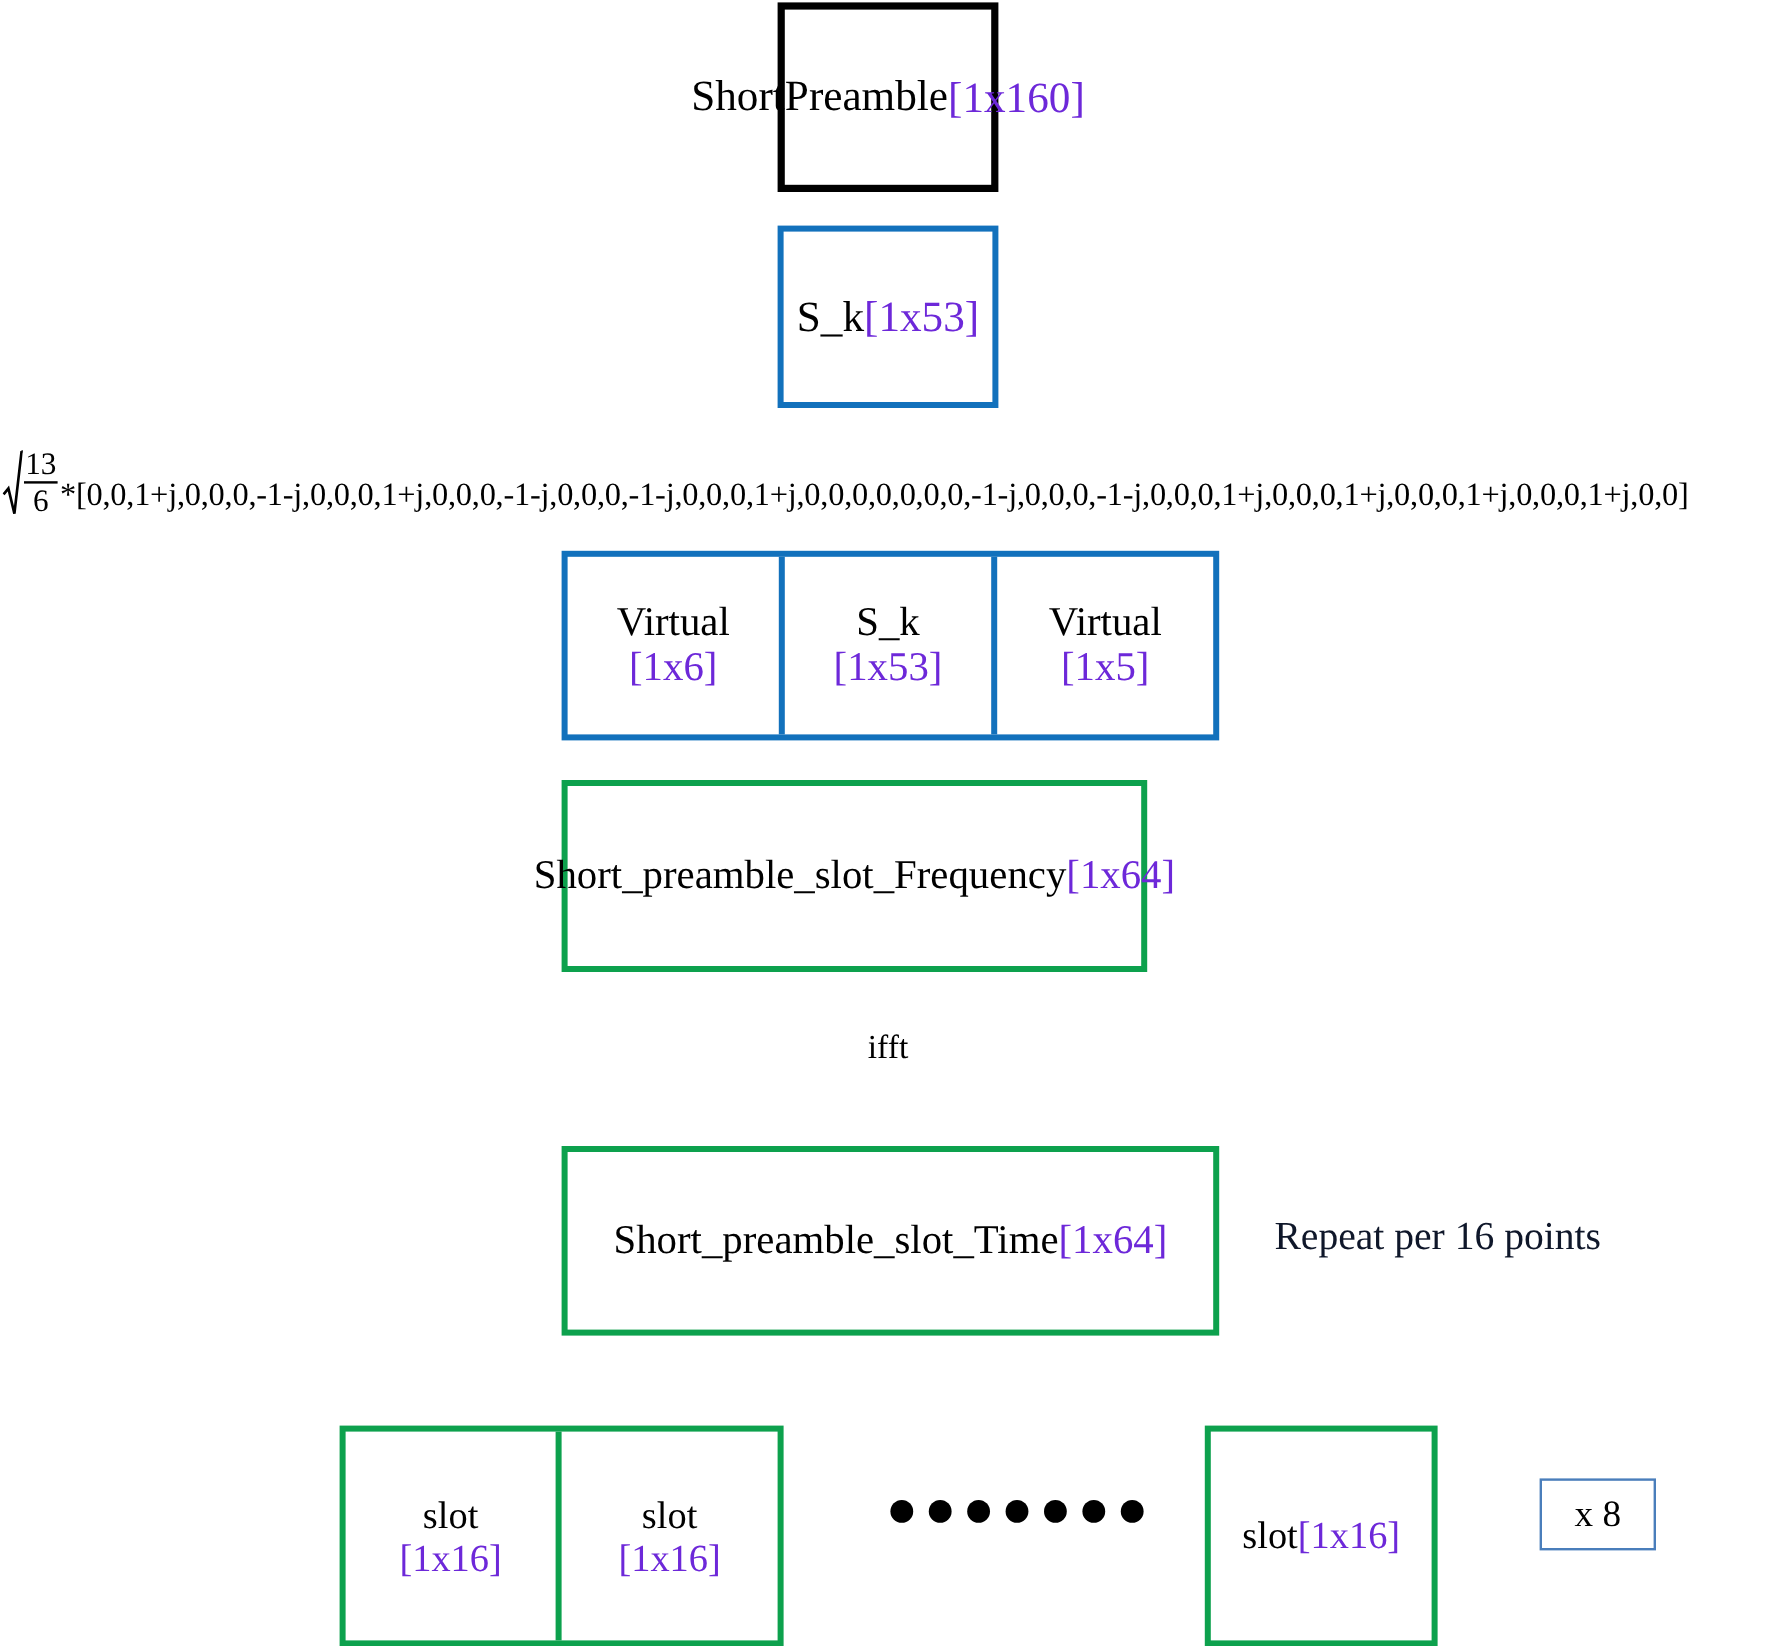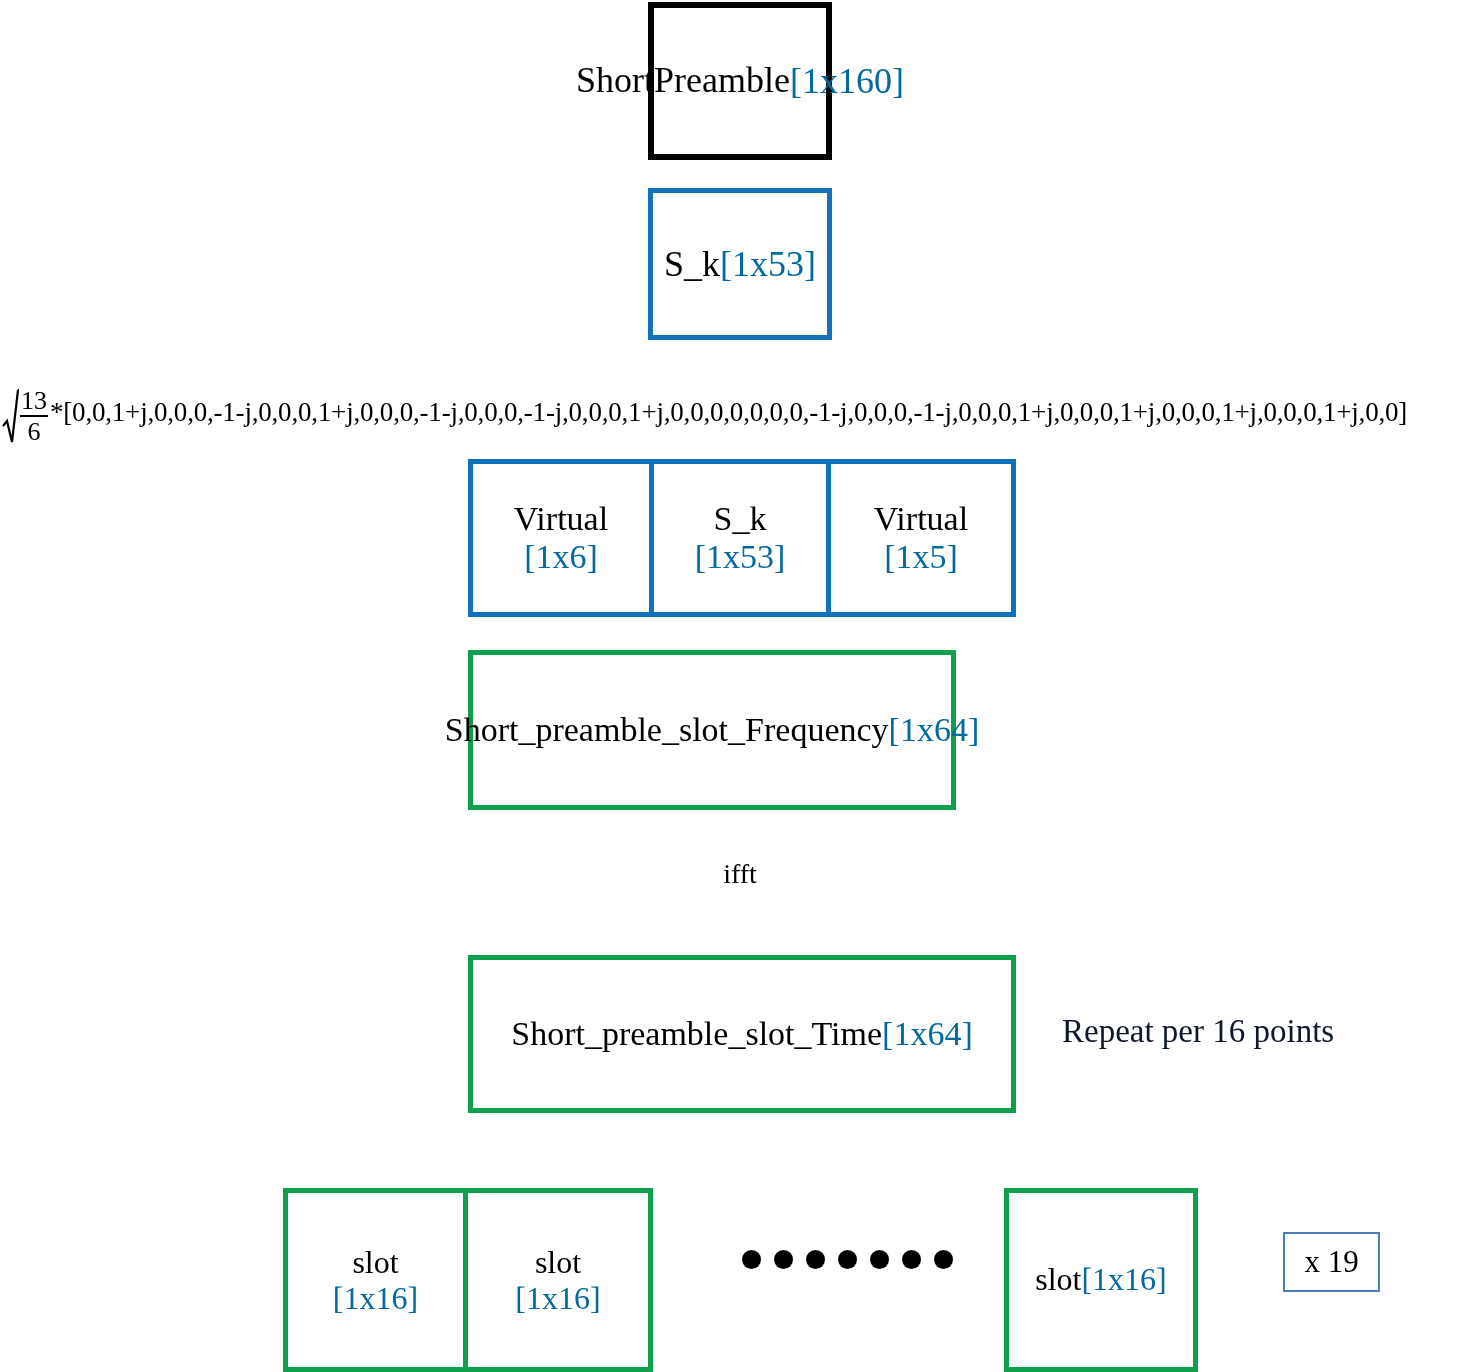--- a/index.html
+++ b/index.html
@@ -28,21 +28,21 @@
     flex-direction: row;
     align-items: center;
     justify-content: center;
     line-height: 1.12;
   }
   .label-black {
     color: #000000;
     white-space: nowrap;
   }
   .label-red {
-    color: #0369a1;
+    color: #6d28d9;
     white-space: nowrap;
   }
 
   
   #short-preamble-box {
     left: 648px;
     top: 2px;
     width: 184px;
     height: 158px;
     border: 6px solid #000000;
@@ -62,21 +62,21 @@
   }
 
   
   #formula-row {
     position: absolute;
     left: 0px;
     top: 374px;
     width: 1482px;
     height: 70px;
     display: flex;
-    align-items: flex-end;
+    align-items: flex-start;
   }
   .sqrt-wrap {
     display: inline-flex;
     align-items: stretch;
     height: 56px;
     font-size: 27px;
     margin-left: 2px;
   }
   .sqrt-sign {
     position: relative;
@@ -315,16 +315,16 @@
     <span class="dot"></span>
     <span class="dot"></span>
   </div>
 
   <div class="box" id="slot-last">
     <div class="label-black">slot</div>
     <div class="label-red">[1x16]</div>
   </div>
 
   <div class="box" id="x10-box">
-    <div class="label-black">x 19</div>
+    <div class="label-black">x 8</div>
   </div>
 
 </div>
 
 </body></html>

